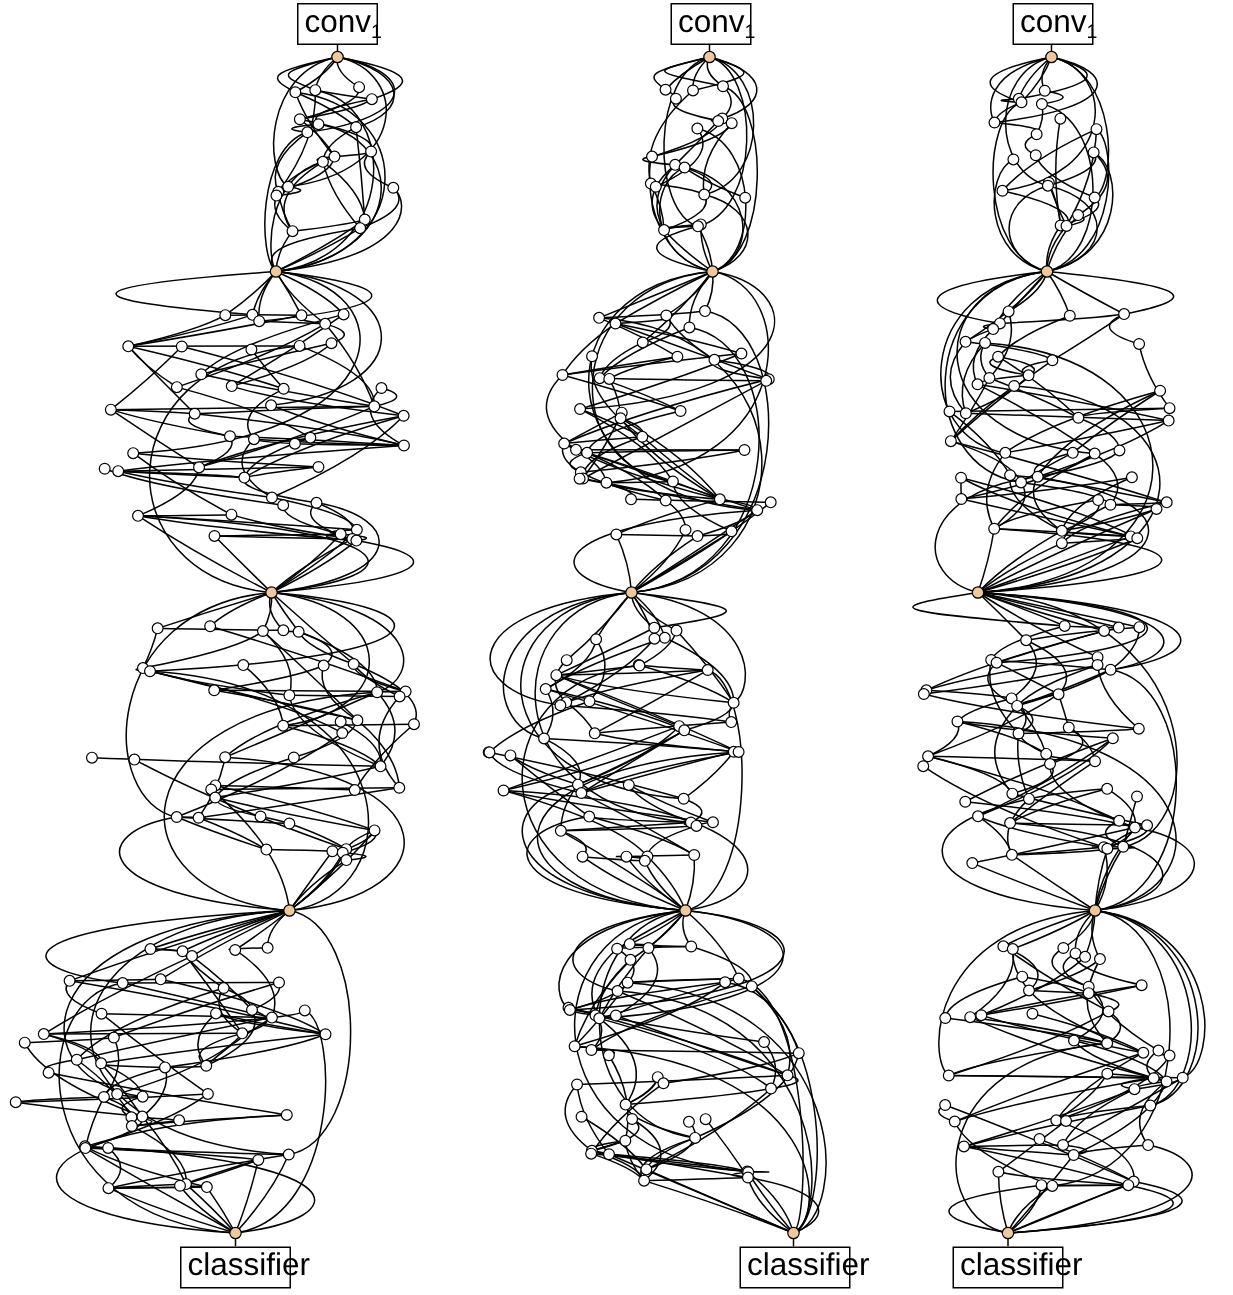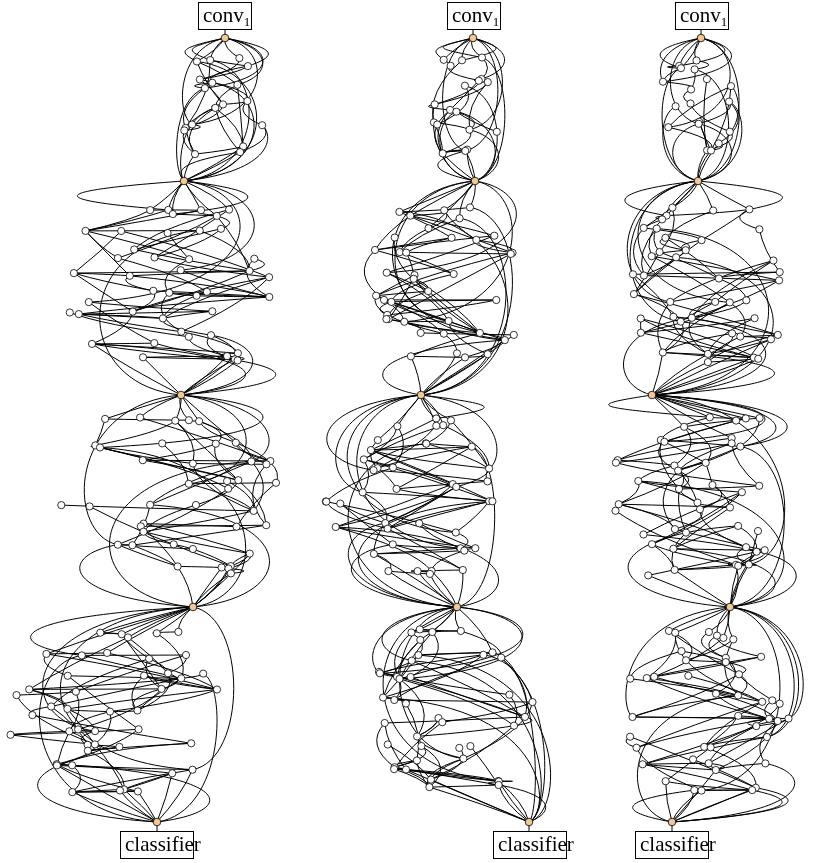--- a/index.html
+++ b/index.html
@@ -1,18 +1,18 @@
 <!DOCTYPE html>
 <html><head>
 <meta charset="utf-8">
 <style>
   html, body { margin: 0; padding: 0; background: #ffffff; }
   body { width: 822px; height: 863px; position: relative; overflow: hidden; font-family: "Liberation Serif", "DejaVu Serif", serif; }
   #canvas { position: absolute; left: 0; top: 0; width: 822px; height: 863px; }
-  .label-box { position: absolute; border: 1px solid #000; background: #fff; font-family: Liberation Serif, serif; font-size: 21px; line-height: 24px; padding: 0 4px; color: #000; white-space: nowrap; box-sizing: border-box; text-align: right; }
+  .label-box { position: absolute; border: 1px solid #000; background: #fff; font-family: Liberation Sans, sans-serif; font-size: 21px; line-height: 24px; padding: 0 4px; color: #000; white-space: nowrap; box-sizing: border-box; text-align: right; }
   .label-box sub { font-size: 13px; vertical-align: -4px; line-height: 0; }
   .edge { fill: none; stroke: #000; stroke-width: 1; }
   .node { fill: #fff; stroke: #000; stroke-width: 0.8; }
   .hub { fill: #f0c89a; stroke: #000; stroke-width: 0.8; }
 </style>
 </head>
 <body>
 
 <svg id="canvas" width="822" height="863" viewBox="0 0 822 863" xmlns="http://www.w3.org/2000/svg">
   <g id="edges">

